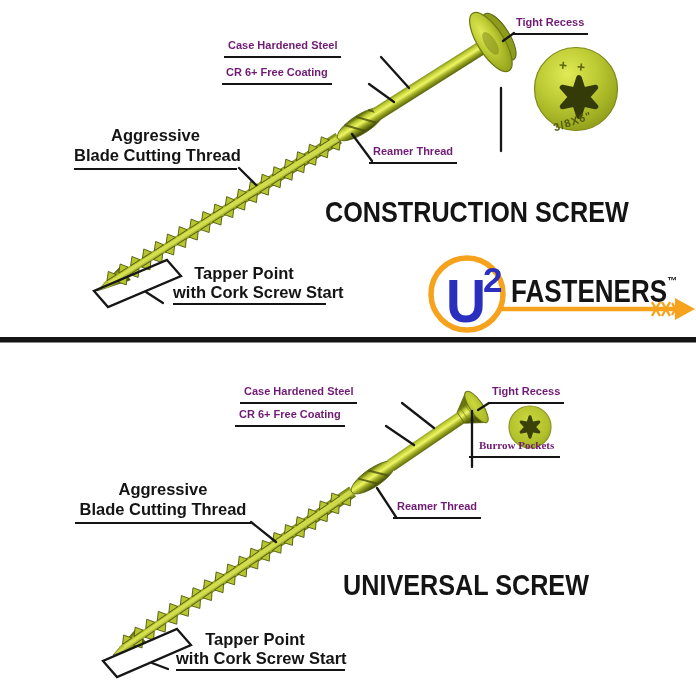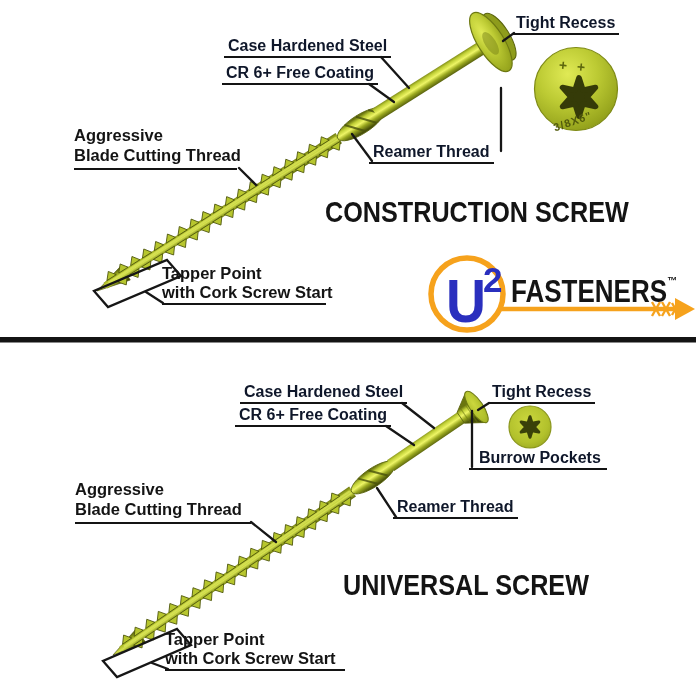--- a/index.html
+++ b/index.html
@@ -1,26 +1,26 @@
 <!DOCTYPE html>
 <html><head>
 <meta charset="utf-8">
 <style>
   html,body{margin:0;padding:0;background:#fff;}
   #stage{position:relative;width:696px;height:686px;background:#fff;overflow:hidden;
          font-family:"Liberation Sans",sans-serif;color:#141414;}
   #art{position:absolute;left:0;top:0;}
-  .lbl{position:absolute;font-weight:bold;font-size:16px;line-height:17px;
-       color:#0f172a;border-bottom:2.5px solid #141414;padding:0 4px 1.5px 4px;
+  .lbl{position:absolute;font-weight:bold;font-size:11px;line-height:17px;
+       color:#701a75;border-bottom:2.5px solid #141414;padding:0 4px 1.5px 4px;
        white-space:nowrap;}
   .lbl2{position:absolute;font-weight:bold;font-size:16.5px;line-height:20px;
-        color:#141414;white-space:nowrap;}
+        color:#141414;text-align:center;white-space:nowrap;}
   .lbl2 .ul{border-bottom:2.5px solid #141414;padding-bottom:3px;}
   .lbl2.tight{line-height:18.5px;}
-  .lbl2.tight .ul{padding-bottom:2px;}
+  .lbl2.tight .ul{padding-bottom:2px;margin-left:11px;}
   .title{position:absolute;font-weight:bold;font-size:30px;line-height:30px;
          color:#141414;white-space:nowrap;transform:scaleX(.84);transform-origin:0 50%;}
 </style>
 </head>
 <body>
 
 <div id="stage">
 
   <svg id="art" width="696" height="686" viewBox="0 0 696 686" font-family="Liberation Sans, sans-serif">
     <defs>
@@ -157,21 +157,21 @@
   <div class="lbl" style="left:369px;top:143px;">Reamer Thread</div>
   <div class="lbl2 tight" style="left:162px;top:264px;width:164px;">
     <div>Tapper Point</div>
     <div class="ul">with Cork Screw Start</div>
   </div>
   <div class="title" style="left:325px;top:197px;">CONSTRUCTION SCREW</div>
 
   <div class="lbl" style="left:240px;top:383px;">Case Hardened Steel</div>
   <div class="lbl" style="left:235px;top:406px;">CR 6+ Free Coating</div>
   <div class="lbl" style="left:488px;top:383px;">Tight Recess</div>
-  <div class="lbl" style="left:469px;top:449px;padding-left:10px;padding-right:6px;">Burrow Pockets</div>
+  <div class="lbl" style="left:469px;top:437px;padding-left:10px;padding-right:6px;font-family:Liberation Serif, serif;">Burrow Pockets</div>
   <div class="lbl" style="left:393px;top:498px;">Reamer Thread</div>
   <div class="lbl2" style="left:75px;top:479px;width:176px;">
     <div>Aggressive</div>
     <div class="ul">Blade Cutting Thread</div>
   </div>
   <div class="lbl2 tight" style="left:165px;top:630px;width:180px;">
     <div>Tapper Point</div>
     <div class="ul">with Cork Screw Start</div>
   </div>
   <div class="title" style="left:343px;top:570px;">UNIVERSAL SCREW</div>

